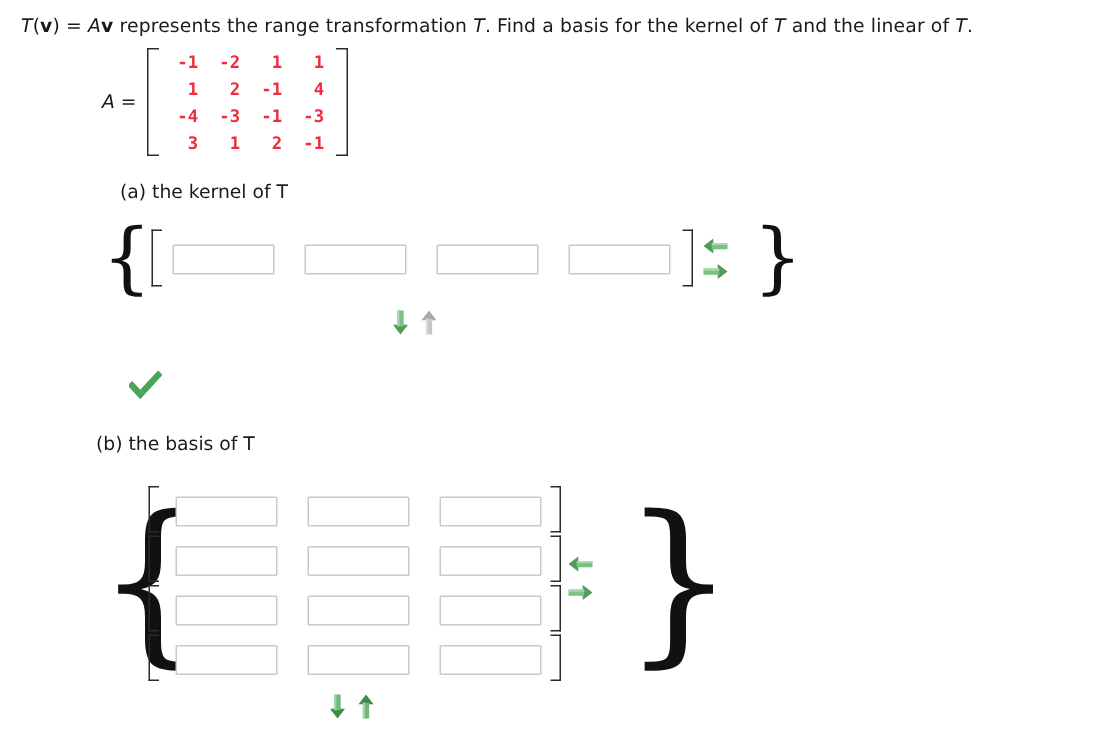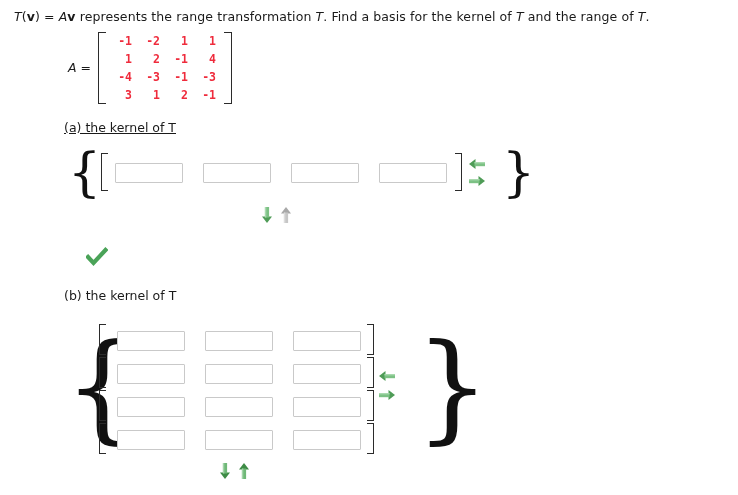--- a/index.html
+++ b/index.html
@@ -81,21 +81,21 @@
     padding: 1px 5px;
     line-height: 16px;
     min-width: 18px;
   }
 
   
   .part-label {
     position: absolute;
     font-size: 12.5px;
   }
-  #label-a { left: 64px; top: 120px; text-decoration: underline; }
+  #label-a { left: 80px; top: 120px; }
   #label-b { left: 64px; top: 288px; }
 
   
   .brace {
     position: absolute;
     font-family: "DejaVu Serif", "Liberation Serif", serif;
     color: #111;
     font-weight: 300;
     line-height: 1;
     transform-origin: center center;
@@ -133,21 +133,21 @@
   }
   .checkmark {
     position: absolute;
     line-height: 0;
   }
 </style>
 </head>
 <body>
 
 <div class="question">
-  <span class="it">T</span><span>(</span><span class="bvec">v</span><span>)</span><span> = </span><span class="it">A</span><span class="bvec">v</span><span>  represents the range transformation </span><span class="it">T</span><span>. Find a basis for the kernel of </span><span class="it">T</span><span> and the range of </span><span class="it">T</span><span>.</span>
+  <span class="it">T</span><span>(</span><span class="bvec">v</span><span>)</span><span> = </span><span class="it">A</span><span class="bvec">v</span><span>  represents the range transformation </span><span class="it">T</span><span>. Find a basis for the kernel of </span><span class="it">T</span><span> and the linear of </span><span class="it">T</span><span>.</span>
 </div>
 
 <div class="matrix-block">
   <span class="matrix-label">
     <span>A</span> <span>=</span>
   </span>
   <span class="mx-wrap">
     <span class="sqb left"></span>
     <table class="matrix">
       <tbody>
@@ -225,21 +225,21 @@
     <rect x="3.9" y="6.5" width="1.4" height="10.5" fill="#dcdcdc"></rect>
   </svg>
 </div>
 
 <div class="checkmark" style="left:86px; top:247px;">
   <svg width="22" height="20" viewBox="0 0 22 20">
     <path d="M2 10 L7.5 16 L19.5 3" stroke="#4aa358" stroke-width="4.2" fill="none" stroke-linecap="square" stroke-linejoin="miter"></path>
   </svg>
 </div>
 
-<div class="part-label" id="label-b">(b) the kernel of T</div>
+<div class="part-label" id="label-b">(b) the basis of T</div>
 
 <div class="brace" style="left:64px; top:328px; font-size:118px;">{</div>
 
 <div class="seg l" style="left:99px; top:324px; width:7px; height:31px;"></div>
 <div class="seg l" style="left:99px; top:357px; width:7px; height:31px;"></div>
 <div class="seg l" style="left:99px; top:390px; width:7px; height:31px;"></div>
 <div class="seg l" style="left:99px; top:423px; width:7px; height:31px;"></div>
 
 <div class="abox" style="left:117px; top:331px; width:68px; height:20px;"></div>
 <div class="abox" style="left:205px; top:331px; width:68px; height:20px;"></div>

